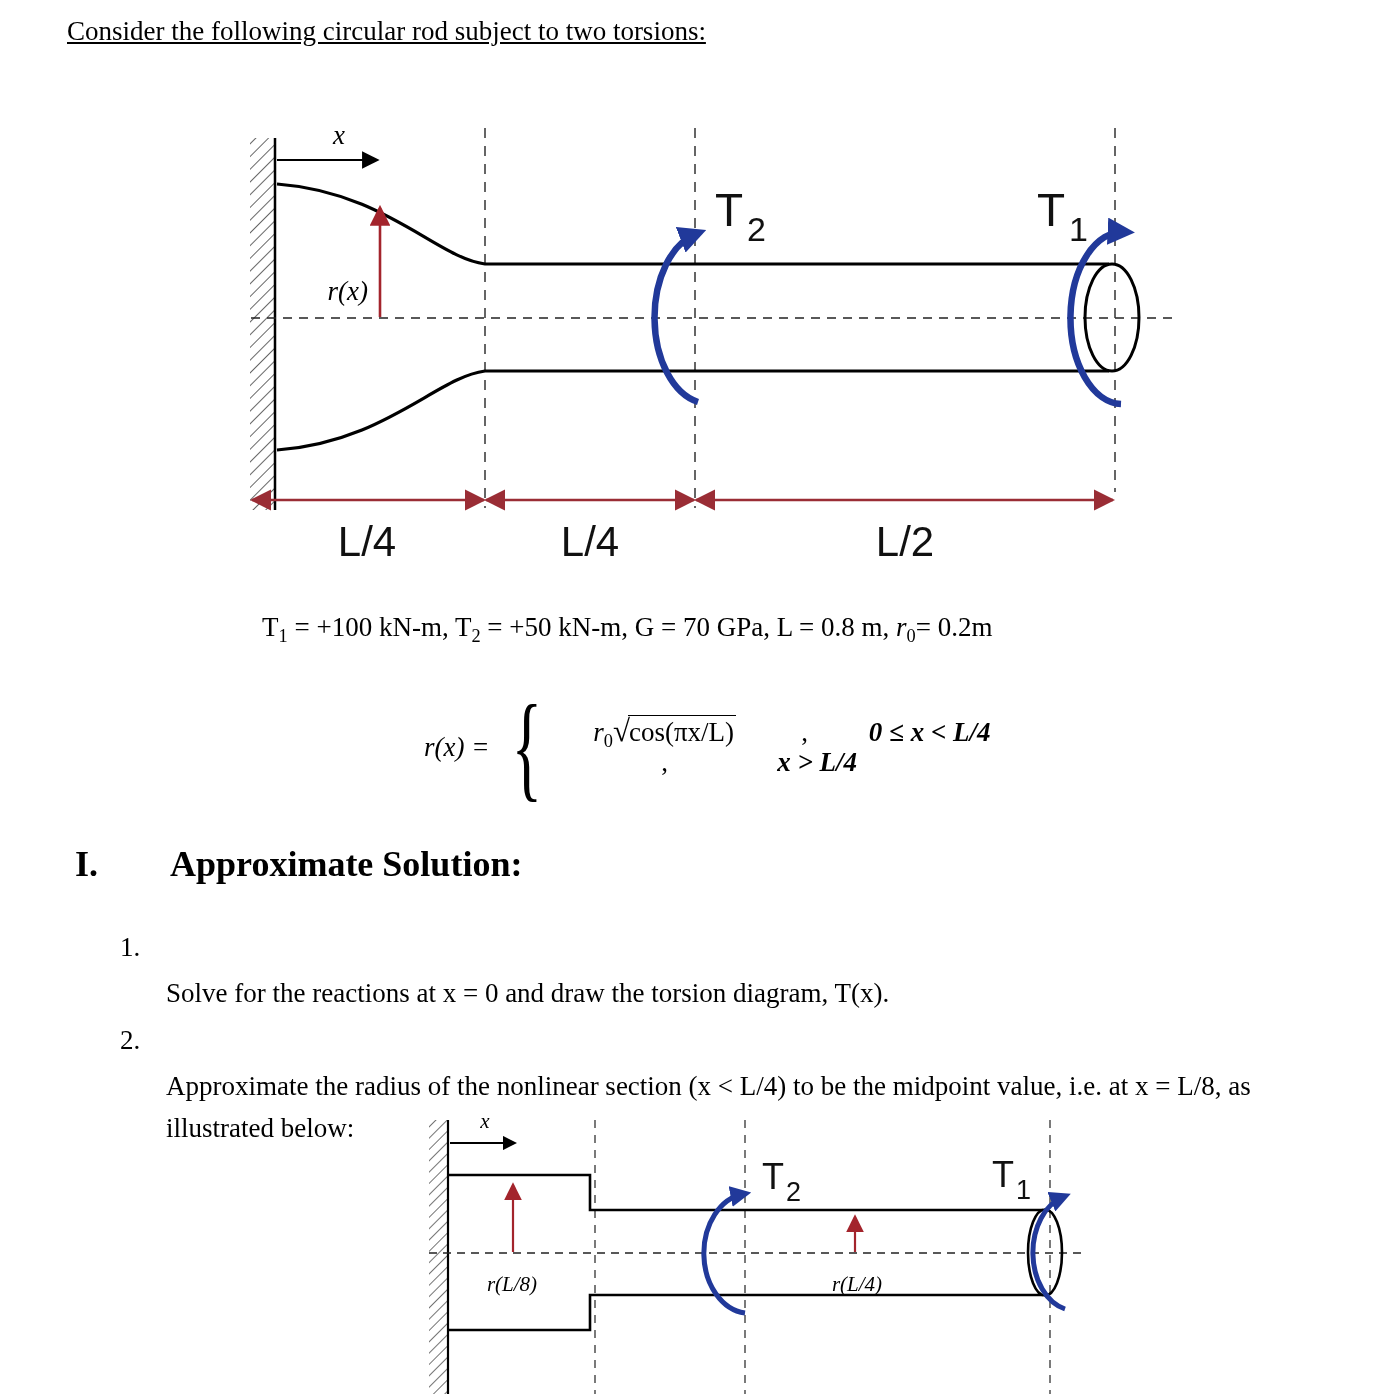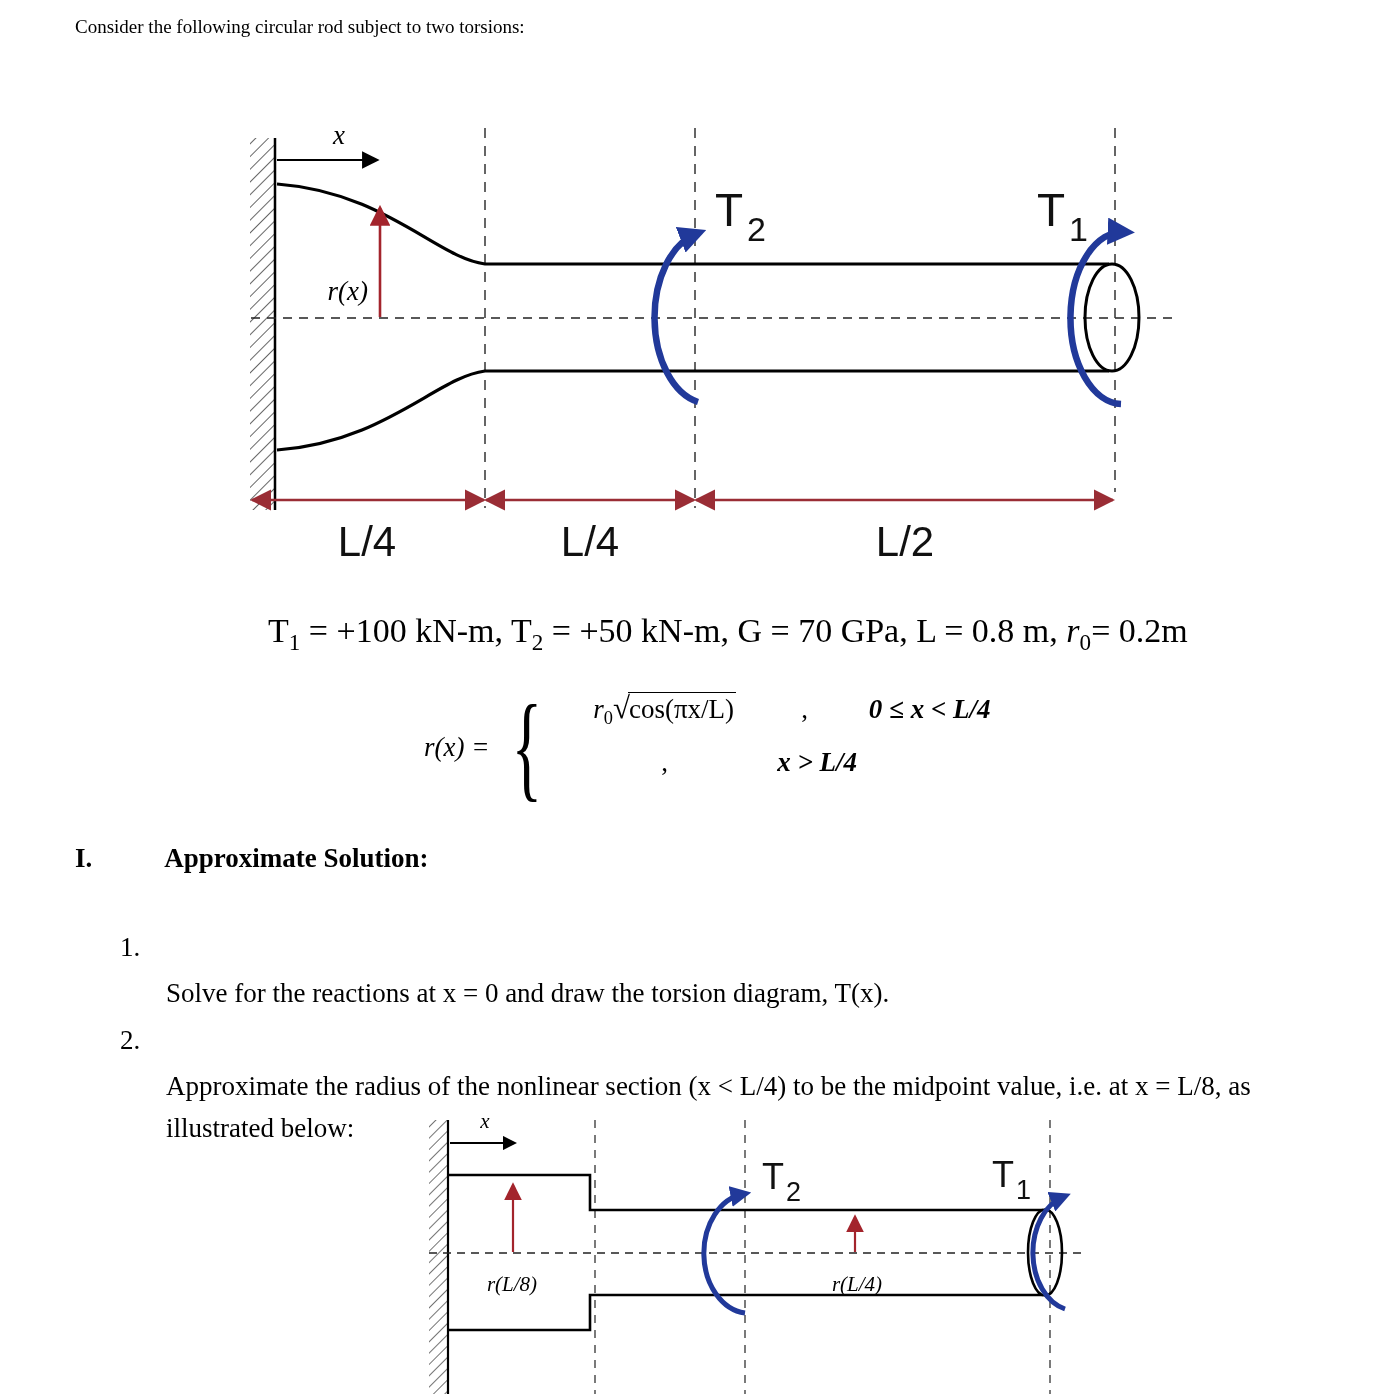--- a/index.html
+++ b/index.html
@@ -4,51 +4,51 @@
 <style>
   * { margin:0; padding:0; box-sizing:border-box; }
   html,body { background:#fff; }
   body {
     width:1382px; height:1394px;
     font-family:"Liberation Serif","DejaVu Serif",serif;
     color:#000;
   }
   .page { position:relative; width:1382px; height:1394px; background:#fff; overflow:hidden; }
 
-  .intro { position:absolute; left:75px; top:16px; font-size:19px; }
+  .intro { position:absolute; left:67px; top:16px; font-size:27px;text-decoration:underline; }
 
   .fig1 { position:absolute; left:235px; top:120px; }
   .fig2 { position:absolute; left:415px; top:1095px; }
 
   
   .math-label { font-family:"Liberation Serif","DejaVu Serif",serif; font-style:italic; font-size:27px; fill:#000; }
   .math-label-sm { font-family:"Liberation Serif","DejaVu Serif",serif; font-style:italic; font-size:21px; fill:#000; }
   .torque-label text { font-family:"Liberation Sans","DejaVu Sans",sans-serif; font-size:46px; fill:#111; }
   .torque-label text.torque-sub { font-size:34px; }
   .torque-label-sm text { font-family:"Liberation Sans","DejaVu Sans",sans-serif; font-size:36px; fill:#111; }
   .torque-label-sm text.torque-sub { font-size:27px; }
   .dim-label text { font-family:"Liberation Sans","DejaVu Sans",sans-serif; font-size:42px; fill:#111; }
 
-  .params { position:absolute; left:268px; top:612px; font-size:34px; white-space:nowrap; }
+  .params { position:absolute; left:262px; top:612px; font-size:27px; white-space:nowrap; }
   sub { font-size:0.68em; }
   .it { font-style:italic; }
 
   .equation { position:absolute; left:424px; top:692px; display:flex; align-items:center; font-size:27px; }
   .eq-lhs { font-style:italic; margin-right:20px; }
   .brace { display:inline-block; font-size:64px; font-weight:400; transform:scaleY(1.85); transform-origin:center; margin:0 10px 0 2px; line-height:1; }
   .cases { display:flex; flex-direction:column; }
   .case-row { display:grid; grid-template-columns:225px 55px 195px; align-items:baseline; height:55px; }
-  .case-expr { text-align:center; white-space:nowrap; }
+  .case-expr { text-align:center; white-space:nowrap;margin-top:23px; }
   .case-comma { text-align:center; }
   .case-domain { text-align:center; font-style:italic; white-space:nowrap;font-weight:bold; }
   .rad { display:inline-block; font-size:31px; line-height:1; font-style:normal; }
   .vinc { display:inline-block; border-top:1.7px solid #000; padding:1px 2px 0 1px; margin-left:-2px; }
   .root-idx { font-size:15px; vertical-align:9px; margin-right:-4px; font-style:normal; }
 
-  .section-head { position:absolute; left:75px; top:843px; font-size:27px; font-weight:700; }
+  .section-head { position:absolute; left:75px; top:843px; font-size:36px; font-weight:700; }
   .section-head .head-title { display:inline-block; margin-left:72px; }
 
   .list { position:absolute; left:120px; top:926px; width:1192px; font-size:27px; }
   .list-item { display:flex; margin-bottom:4px; line-height:1.58; }
   .list-num { width:46px; flex:none; }
   .list-text { flex:1;margin-top:46px; }
 </style>
 </head>
 <body>
 

